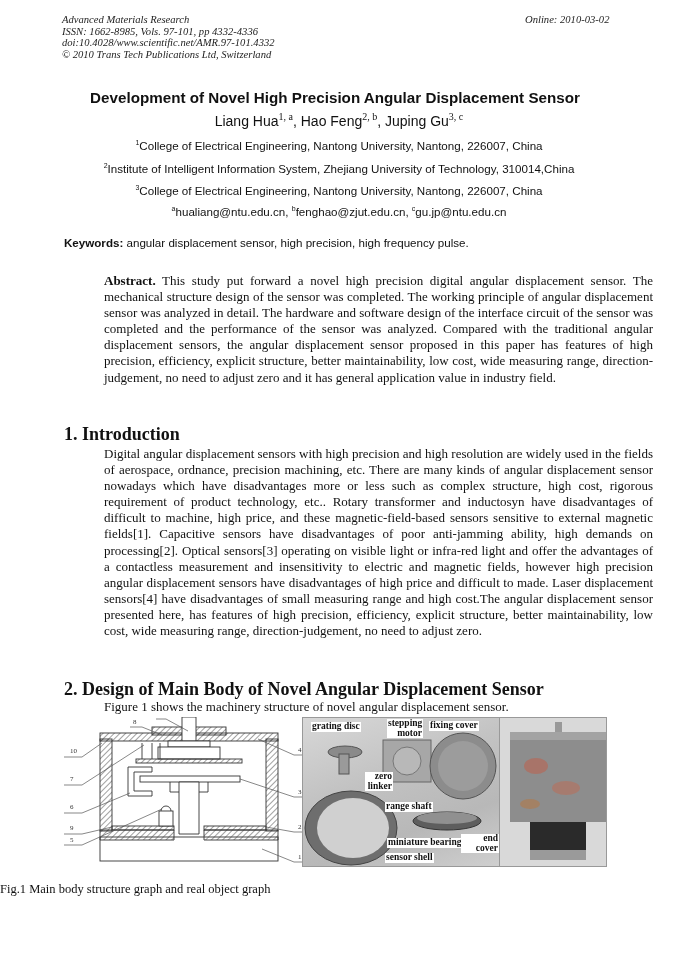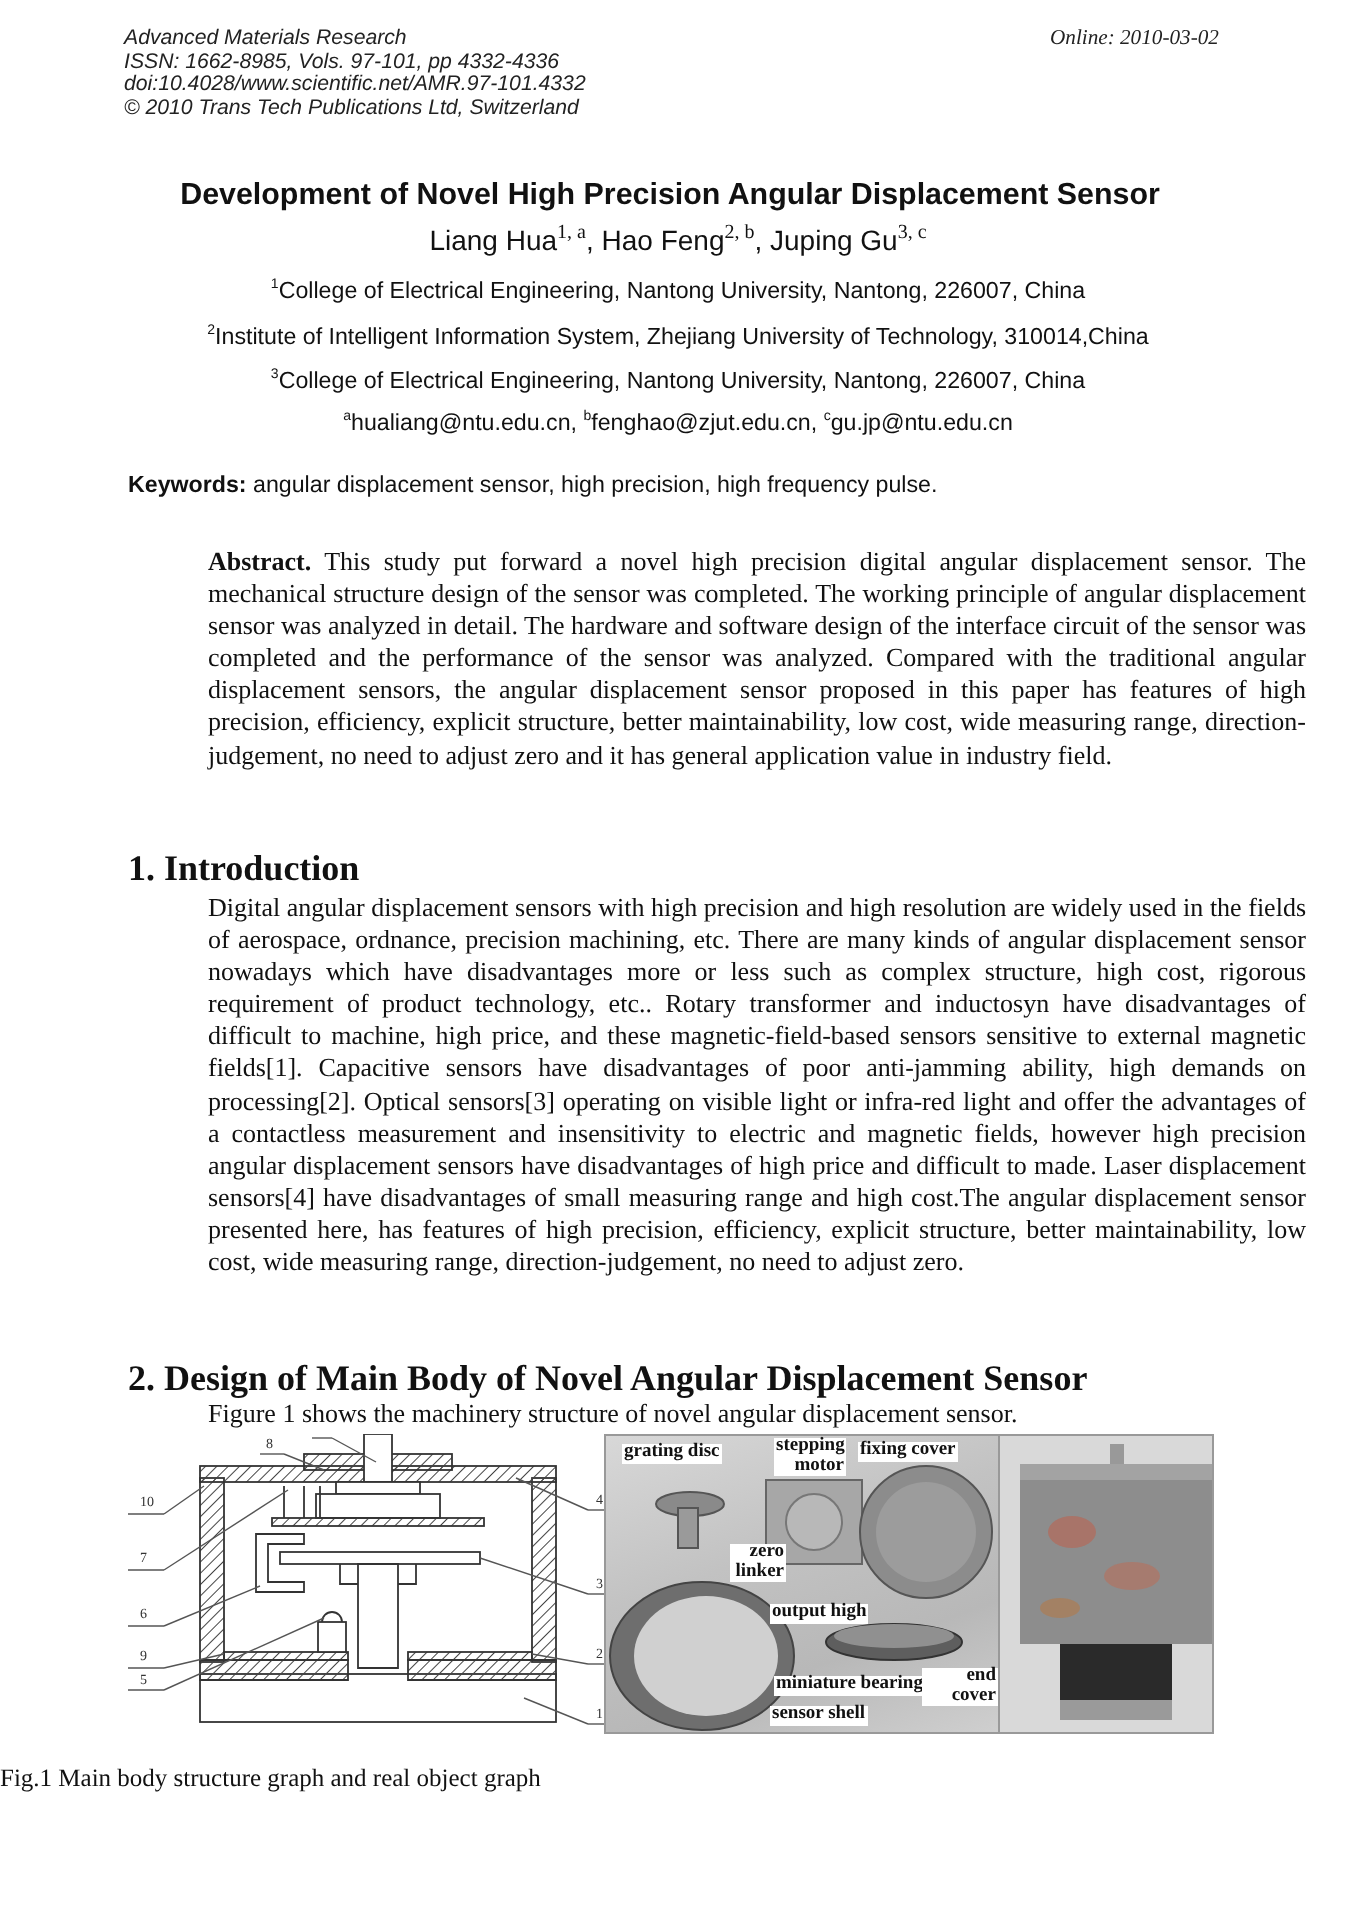--- a/index.html
+++ b/index.html
@@ -1,18 +1,18 @@
 <!DOCTYPE html>
 <html><head>
 <meta charset="utf-8">
 <style>
   html, body { margin: 0; padding: 0; background: #ffffff; }
   body { width: 678px; height: 959px; position: relative; overflow: hidden; color: #111; }
 
-  .hdr-left { position: absolute; left: 62px; top: 14px; font-family: Liberation Sans, sans-serif; font-style: italic; font-size: 10.6px; line-height: 11.5px; color: #222; }
+  .hdr-left { position: absolute; left: 62px; top: 14px; font-family: Liberation Serif, serif; font-style: italic; font-size: 10.6px; line-height: 11.5px; color: #222; }
   .hdr-right { position: absolute; left: 525px; top: 14px; font-family: "Liberation Serif", serif; font-style: italic; font-size: 10.6px; color: #222; }
 
   .title { position: absolute; left: 0; width: 670px; top: 89px; text-align: center; font-family: "Liberation Sans", sans-serif; font-weight: bold; font-size: 15.2px; }
   .authors { position: absolute; left: 0; width: 678px; top: 111px; text-align: center; font-family: "Liberation Sans", sans-serif; font-size: 14px; }
   .authors sup { font-size: 10px; vertical-align: 6px; font-family: Liberation Serif, serif; }
   .aff { position: absolute; left: 0; width: 678px; text-align: center; font-family: "Liberation Sans", sans-serif; font-size: 11.6px; }
   .aff sup { font-size: 7px; vertical-align: 5px; }
 
   .kw { position: absolute; left: 64px; top: 236px; font-family: "Liberation Sans", sans-serif; font-size: 11.6px; }
   .kw b { font-weight: bold; }
@@ -157,21 +157,21 @@
     <circle cx="160" cy="48" r="25" fill="#9c9c9c"></circle>
     <ellipse cx="48" cy="110" rx="46" ry="37" fill="#6e6e6e" stroke="#444"></ellipse>
     <ellipse cx="50" cy="110" rx="36" ry="30" fill="#d0d0d0"></ellipse>
     <ellipse cx="144" cy="103" rx="34" ry="9" fill="#5e5e5e" stroke="#333"></ellipse>
     <ellipse cx="144" cy="100" rx="30" ry="6" fill="#909090"></ellipse>
   </svg>
   <span class="plabel" style="left:8px;top:4px">grating disc</span>
   <span class="plabel" style="left:84px;top:1px;width:34px;white-space:normal">stepping motor</span>
   <span class="plabel" style="left:126px;top:3px">fixing cover</span>
   <span class="plabel" style="left:62px;top:54px;width:26px;white-space:normal">zero linker</span>
-  <span class="plabel" style="left:82px;top:84px">output high</span>
+  <span class="plabel" style="left:82px;top:84px">range shaft</span>
   <span class="plabel" style="left:84px;top:120px">miniature bearing</span>
   <span class="plabel" style="left:158px;top:116px">end cover</span>
   <span class="plabel" style="left:82px;top:135px">sensor shell</span>
 </div>
 
 <div class="fig fig-real">
   <svg width="106" height="148">
     <rect x="55" y="4" width="7" height="12" fill="#999"></rect>
     <rect x="10" y="14" width="96" height="90" fill="#8d8d8d"></rect>
     <rect x="10" y="14" width="96" height="8" fill="#a3a3a3"></rect>

